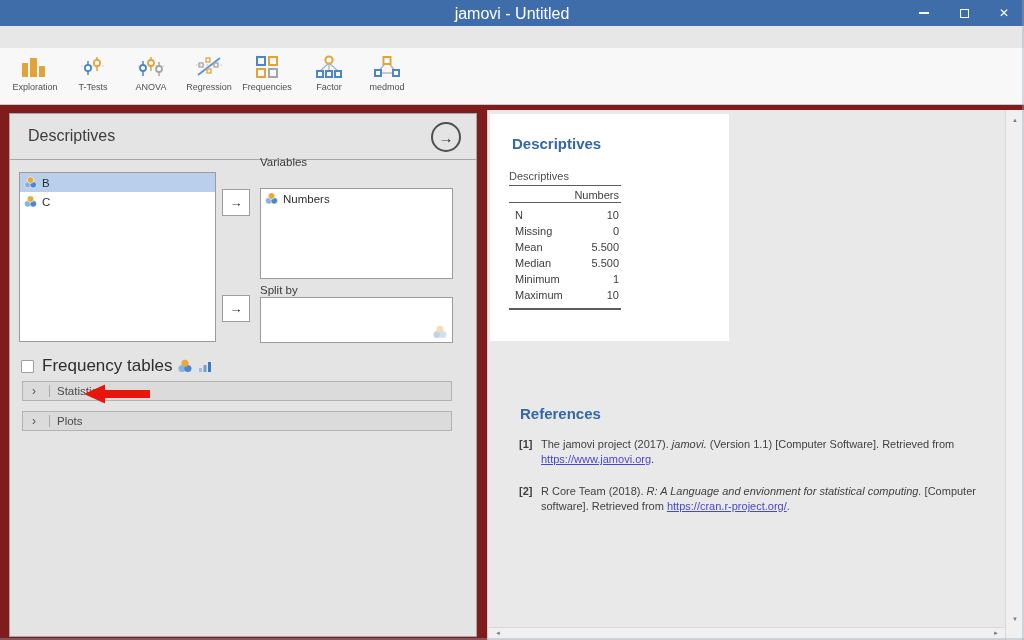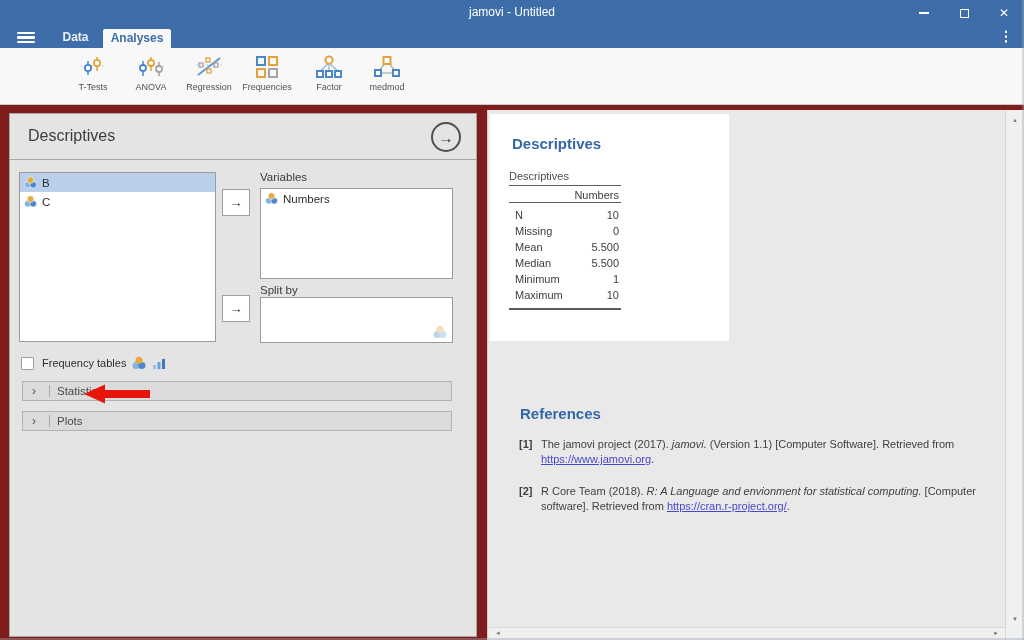--- a/index.html
+++ b/index.html
@@ -2,21 +2,21 @@
 <html><head>
 <meta charset="utf-8">
 <style>
   * { margin:0; padding:0; box-sizing:border-box; }
   html,body { width:1024px; height:640px; overflow:hidden; }
   body { font-family:"Liberation Sans", sans-serif; }
   .app { position:relative; width:1024px; height:640px; background:#e7e7e7; overflow:hidden; }
 
   
   .titlebar { position:absolute; left:0; top:0; width:1024px; height:26px; background:#3e6da9; }
-  .win-title { position:absolute; left:0; right:0; top:5px; text-align:center; color:#fff; font-size:12px; }
+  .win-title { position:absolute; left:0; right:0; top:5px; text-align:center; color:#fff; font-size:16px; }
   .wincontrols { position:absolute; right:0; top:0; height:26px; display:flex; }
   .winbtn { width:40px; height:26px; display:flex; align-items:center; justify-content:center; color:#fff; font-size:12px; cursor:default; }
   .min-glyph { display:block; width:10px; height:2px; background:#fff; }
   .max-glyph { display:block; width:9px; height:9px; border:1.5px solid #fff; }
 
   
   .tabrow { position:absolute; left:0; top:26px; width:1024px; height:22px; background:#3e6da9; }
   .hamburger { position:absolute; left:17px; top:6px; width:18px; height:11px; display:flex; flex-direction:column; justify-content:space-between; cursor:pointer; }
   .hamburger span { display:block; width:18px; height:2.4px; background:#fff; border-radius:1px; }
   .tab { position:absolute; top:0; height:22px; line-height:22px; text-align:center; font-size:12px; color:#e8eef6; font-weight:bold; cursor:pointer; }
@@ -44,30 +44,30 @@
   .srclist { position:absolute; left:9px; top:58px; width:197px; height:170px; background:#fff; border:1px solid #9b9b9b; overflow:hidden; }
   .vrow { height:19px; display:flex; align-items:center; padding-left:4px; font-size:11.5px; color:#2e2e2e; cursor:pointer; }
   .vrow.sel { background:#b9cfec; }
   .vrow svg { margin-right:5px; }
 
   .movebtn { position:absolute; width:28px; height:27px; background:#fff; border:1px solid #9f9f9f; display:flex; align-items:center; justify-content:center; font-size:13px; color:#333; cursor:pointer; }
   .mv1 { left:212px; top:75px; }
   .mv2 { left:212px; top:181px; }
 
   .boxlabel { position:absolute; font-size:11.5px; color:#3a3a3a; }
-  .lbl-vars { left:250px; top:57px; }
+  .lbl-vars { left:250px; top:42px; }
   .lbl-split { left:250px; top:170px; }
   .dropbox { position:absolute; left:250px; background:#fff; border:1px solid #9b9b9b; }
   .box-vars { top:74px; width:193px; height:91px; }
   .box-split { top:183px; width:193px; height:46px; }
   .ghost-icon { position:absolute; right:5px; bottom:3px; opacity:0.55; }
 
   .freqrow { position:absolute; left:11px; top:242px; display:flex; align-items:center; }
   .checkbox { width:13px; height:13px; background:#fff; border:1px solid #9f9f9f; border-radius:1px; cursor:pointer; }
-  .freqlabel { margin-left:8px; font-size:11px; color:#2e2e2e; }
+  .freqlabel { margin-left:8px; font-size:17px; color:#2e2e2e; }
   .freqrow svg { margin-left:6px; }
 
   .secbar { position:absolute; left:12px; width:430px; height:20px; background:#dbdbdb; border:1px solid #b3b3b3; display:flex; align-items:center; font-size:11.5px; color:#4a4a4a; cursor:pointer; }
   .sec1 { top:267px; }
   .sec2 { top:297px; }
   .secchev { width:10px; margin-left:9px; font-size:12px; color:#555; }
   .secdiv { width:1px; height:12px; background:#aaa; margin:0 7px 0 7px; }
   .red-arrow { position:absolute; left:74px; top:270px; }
 
   
@@ -114,33 +114,31 @@
       <div class="winbtn">
           <span class="min-glyph"></span>
         </div>
       <div class="winbtn">
           <span class="max-glyph"></span>
         </div>
       <div class="winbtn">✕</div>
     </div>
   </div>
 
-  <div class="tabrow">
-    <div class="hamburger">
-        <span></span>
-        <span></span>
-        <span></span>
-      </div>
-    <div class="tab data">Data</div>
-    <div class="tab active analyses">Analyses</div>
-    <div class="kebab">⋮</div>
-  </div>
 
   <div class="ribbon">
 
+    <div class="ritem" style="left:6px">
+      <svg width="30" height="24" viewBox="0 0 30 24">
+        <rect x="2" y="8" width="6" height="14" fill="#e2a33b"></rect>
+        <rect x="10" y="3" width="7" height="19" fill="#e2a33b"></rect>
+        <rect x="19" y="11" width="6" height="11" fill="#e2a33b"></rect>
+      </svg>
+      <div class="rlabel">Exploration</div>
+    </div>
 
     <div class="ritem" style="left:64px">
       <svg width="26" height="24" viewBox="0 0 26 24">
         <line x1="1" y1="11" x2="25" y2="11" stroke="#c2c2c2" stroke-width="1" stroke-dasharray="1.5 2"></line>
         <line x1="8" y1="6" x2="8" y2="20" stroke="#4a86c8" stroke-width="1.5"></line>
         <circle cx="8" cy="13" r="3.1" fill="#fff" stroke="#4a86c8" stroke-width="1.8"></circle>
         <line x1="17" y1="2" x2="17" y2="16" stroke="#e2a33b" stroke-width="1.5"></line>
         <circle cx="17" cy="8" r="3.1" fill="#fff" stroke="#e2a33b" stroke-width="1.8"></circle>
       </svg>
       <div class="rlabel">T-Tests</div>

